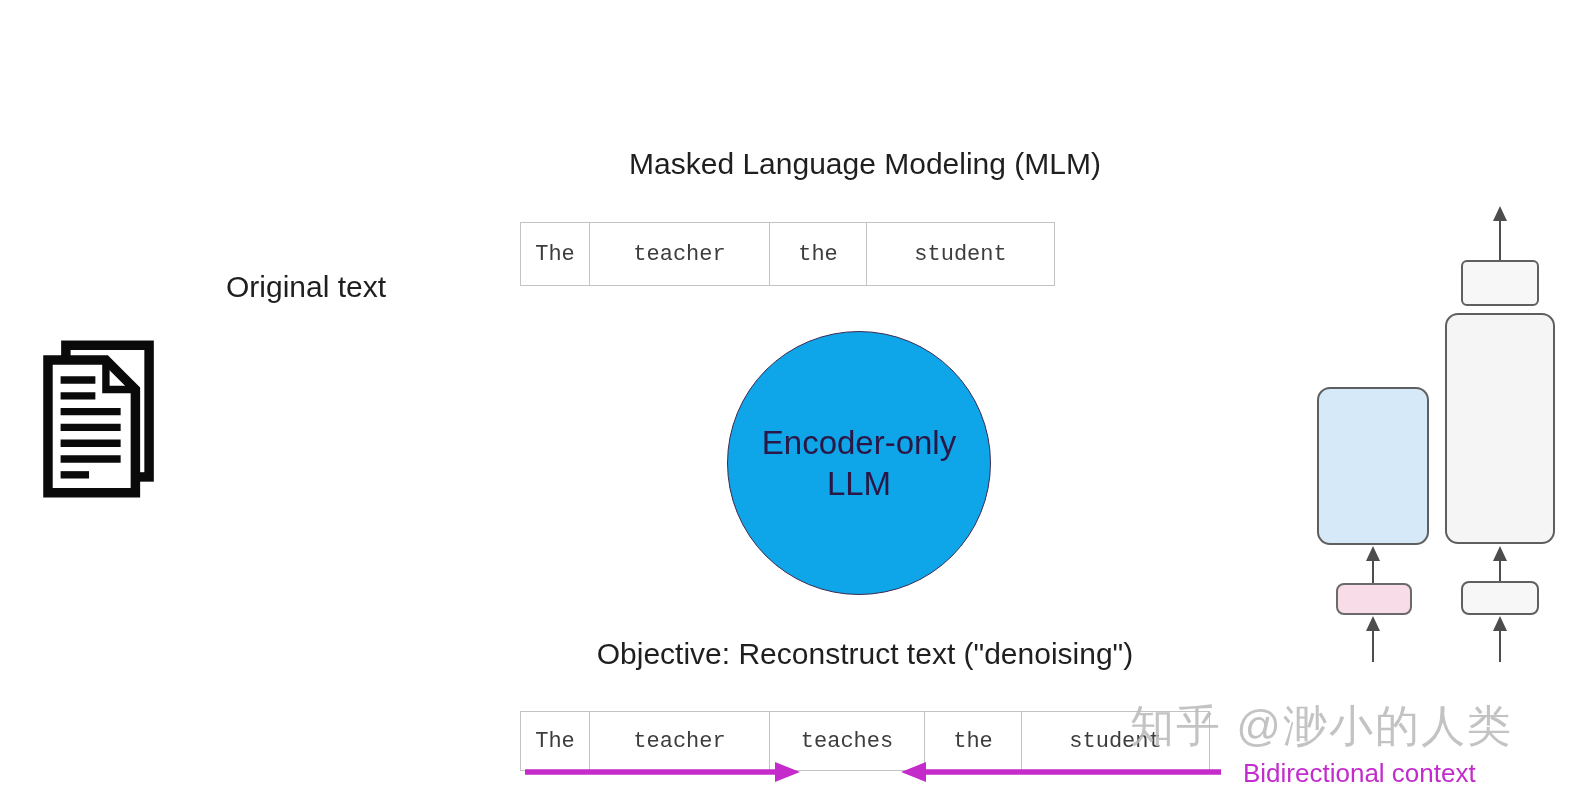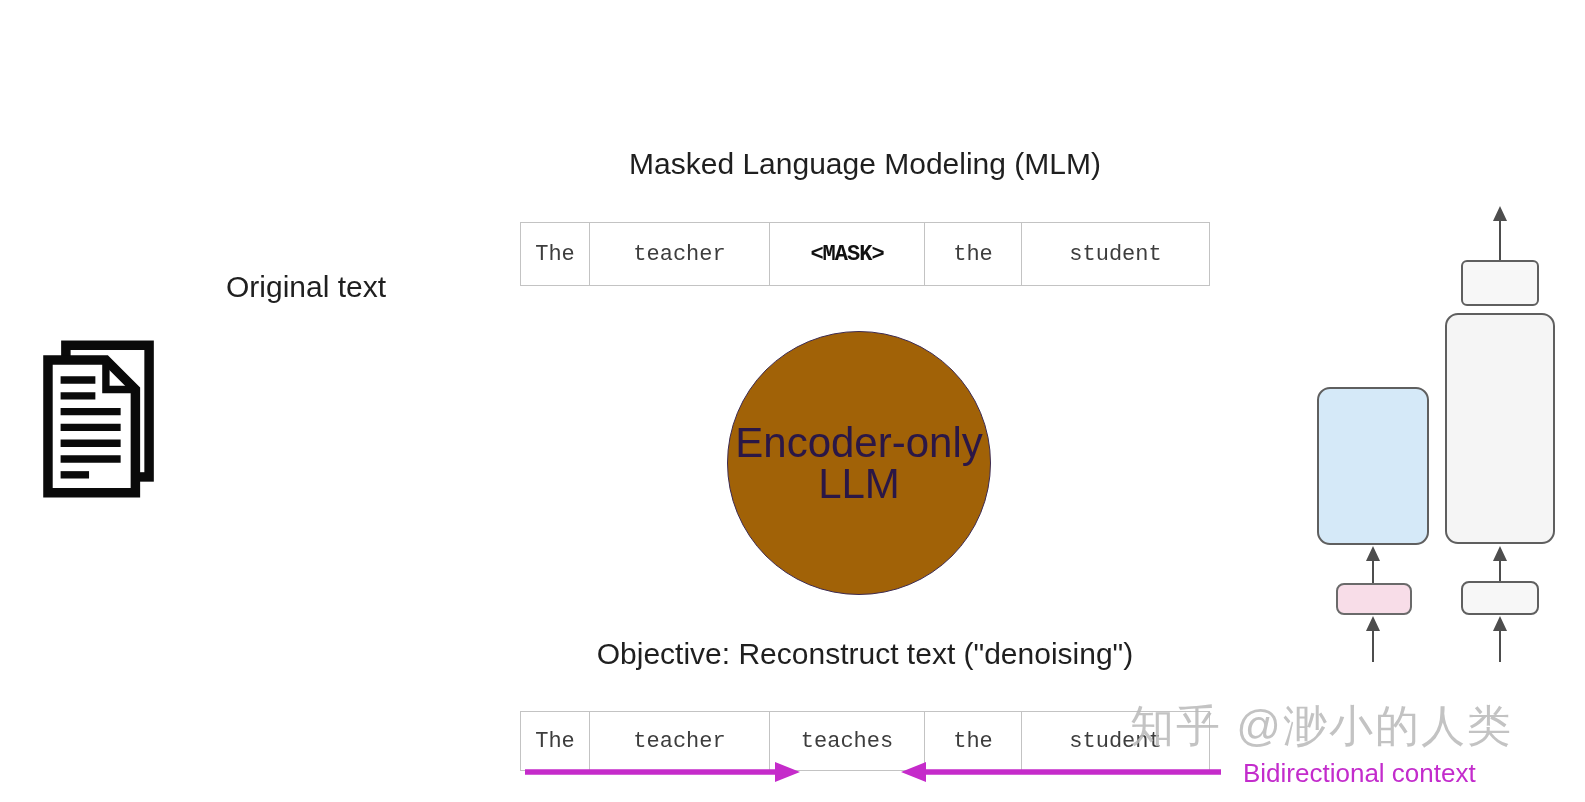--- a/index.html
+++ b/index.html
@@ -50,23 +50,23 @@
     font-size:23px;font-weight:bold;color:#262626;line-height:33px;white-space:pre;
   }
   .orig-ellipsis{
     font-family:"Liberation Mono","DejaVu Sans Mono",monospace;
     font-size:23px;font-weight:normal;color:#4a4a4a;margin-top:33px;letter-spacing:2px;
   }
 
   
   .encoder-circle{
     left:727px;top:331px;width:264px;height:264px;border-radius:50%;
-    background:#a16207;border:1px solid #3d2b52;box-sizing:border-box;
+    background:#0ea5e9;border:1px solid #3d2b52;box-sizing:border-box;
     display:flex;flex-direction:column;align-items:center;justify-content:center;
-    font-size:42px;line-height:41px;font-weight:500;color:#2b1746;
+    font-size:33px;line-height:41px;font-weight:500;color:#2b1746;
   }
 
   
   .watermark{
     left:1130px;top:697px;font-size:44px;letter-spacing:2px;color:#b9b9b9;opacity:.85;
     z-index:6;white-space:nowrap;
   }
   .bidi-label{
     left:1243px;top:758px;font-size:26px;font-weight:500;color:#c32ccc;z-index:6;white-space:nowrap;
   }
@@ -77,21 +77,20 @@
 <body>
 
 <div class="slide">
 
 
   <div class="abs section-heading mlm-heading">Masked Language Modeling (MLM)</div>
 
   <div class="abs token-table top">
     <div class="cell cw0">The</div>
     <div class="cell cw1">teacher</div>
-    <div class="cell cw2 mask">&lt;MASK&gt;</div>
     <div class="cell cw3">the</div>
     <div class="cell cw4">student</div>
   </div>
 
   <div class="abs original-label">Original text</div>
 
   <svg class="abs" style="left:42px;top:340px;" width="112" height="158" viewBox="0 0 105 150">
     <rect x="22" y="5" width="79" height="125" fill="#ffffff" stroke="#0a0a0a" stroke-width="9"></rect>
     <polygon points="5,19 60,19 88,47 88,145 5,145" fill="#ffffff" stroke="#0a0a0a" stroke-width="9" stroke-linejoin="miter"></polygon>
     <polyline points="60,19 60,47 88,47" fill="none" stroke="#0a0a0a" stroke-width="7"></polyline>

